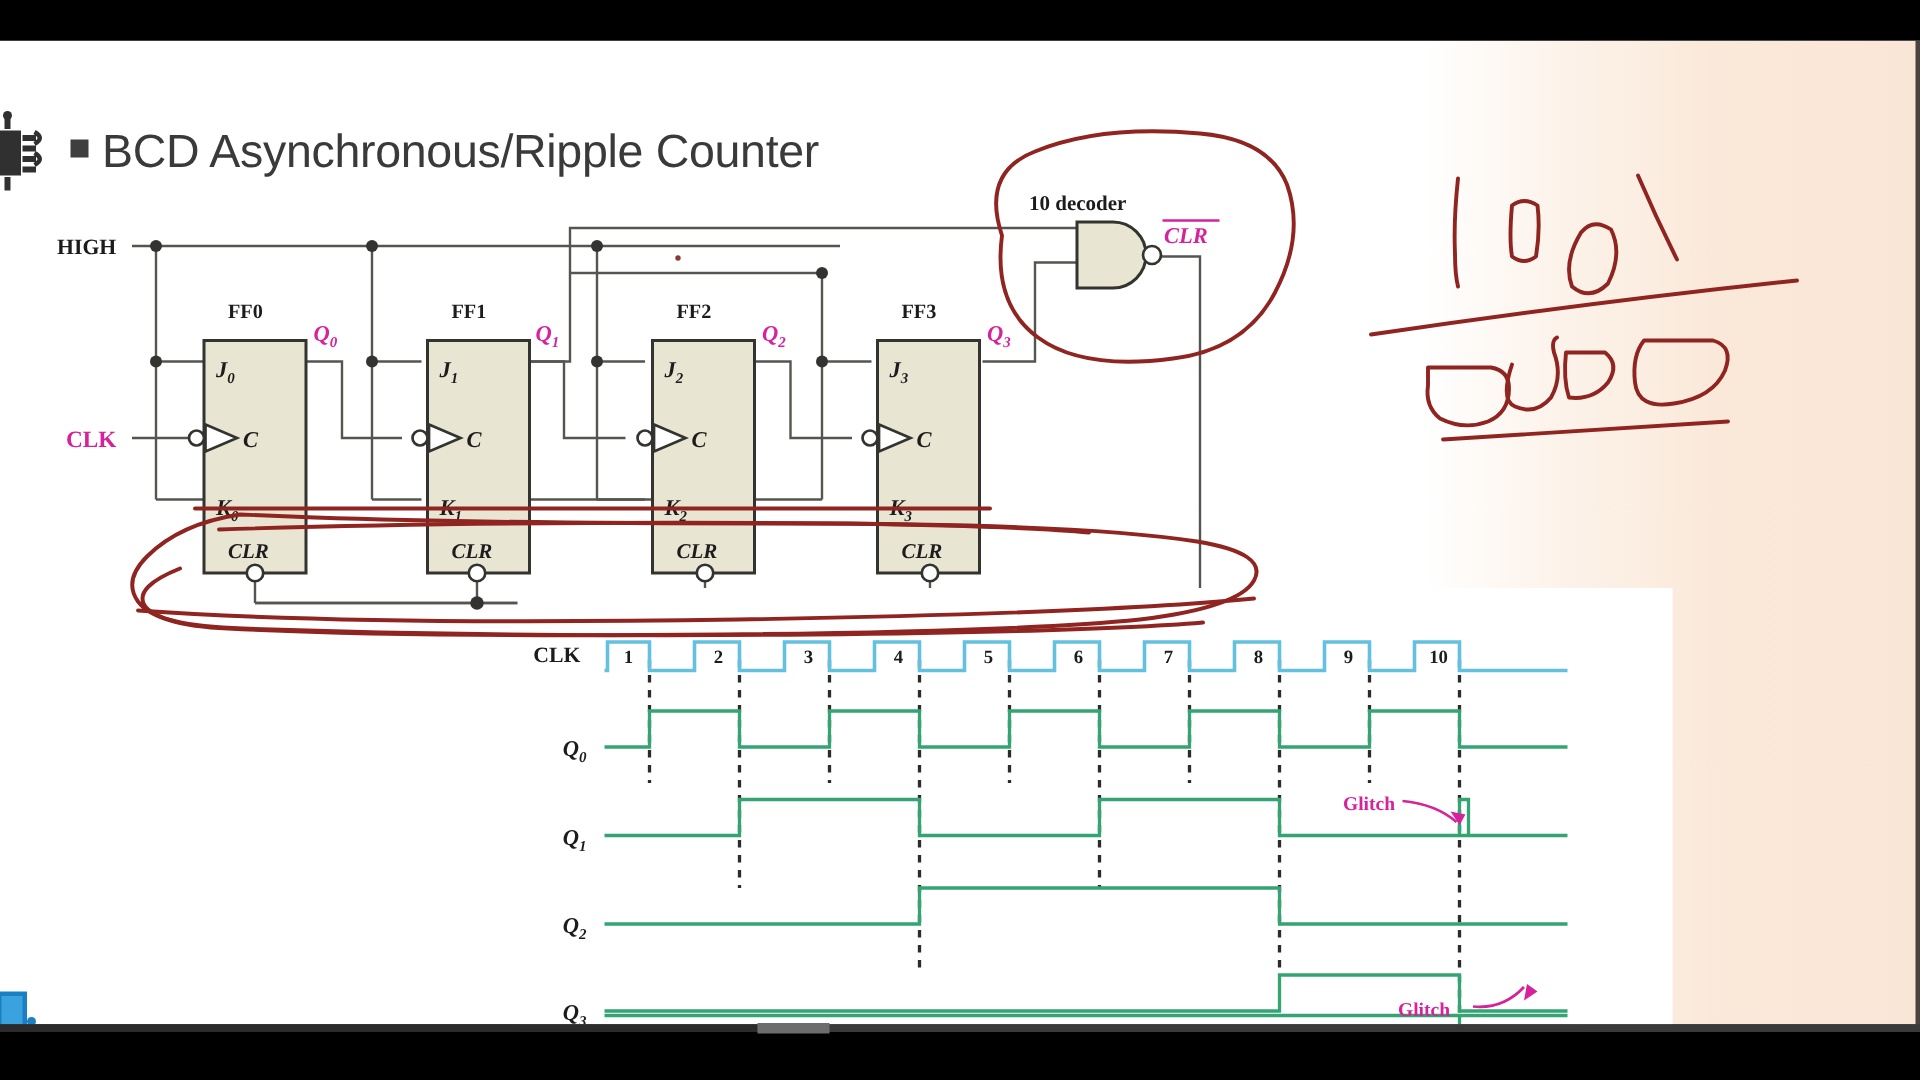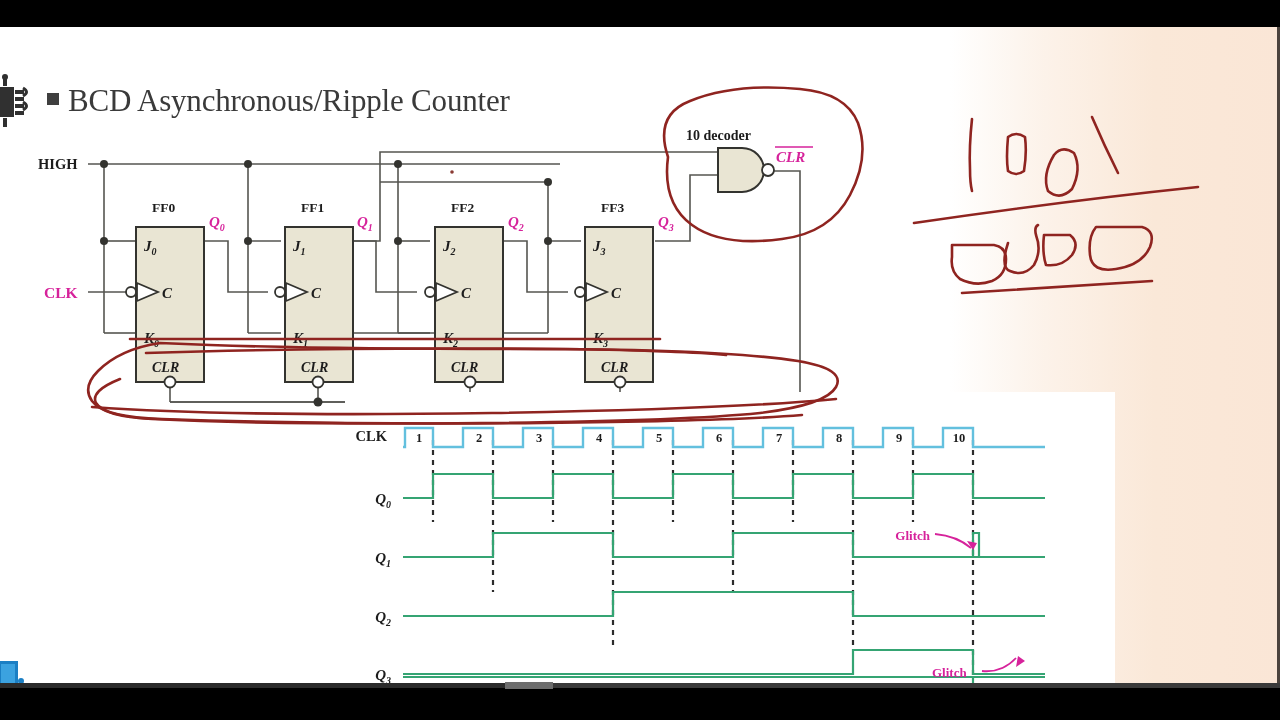--- a/index.html
+++ b/index.html
@@ -14,21 +14,21 @@
   .scrub-knob{position:absolute;left:505px;top:682px;width:48px;height:7px;background:#6d6d6d;}
 
   
   .slide{position:absolute;left:0;top:27px;width:1280px;height:656px;background:#ffffff;overflow:hidden;}
   .slide-wash{position:absolute;right:0;top:0;width:330px;height:656px;
     background:linear-gradient(to right,rgba(250,232,216,0) 0%,rgba(250,232,216,.55) 28%,rgba(250,232,216,1) 62%,#fae6d6 100%);}
   .right-edge{position:absolute;right:0;top:0;width:3px;height:656px;background:#2b2622;opacity:.85;}
 
   
   .bullet-sq{position:absolute;left:47px;top:66px;width:12px;height:12px;background:#3f3f3f;}
-  .title{position:absolute;left:68px;top:56px;font-family:Liberation Serif, serif;
+  .title{position:absolute;left:68px;top:56px;font-family:Liberation Sans, sans-serif;
     font-size:31px;color:#3a3a3a;letter-spacing:-.2px;white-space:nowrap;}
 
   
   .chip-ico{position:absolute;left:-6px;top:46px;width:40px;height:56px;}
 
   
   .shield-ico{position:absolute;left:-4px;top:630px;width:34px;height:48px;}
 
   
   .circuit{position:absolute;left:0;top:0;width:900px;height:400px;}

